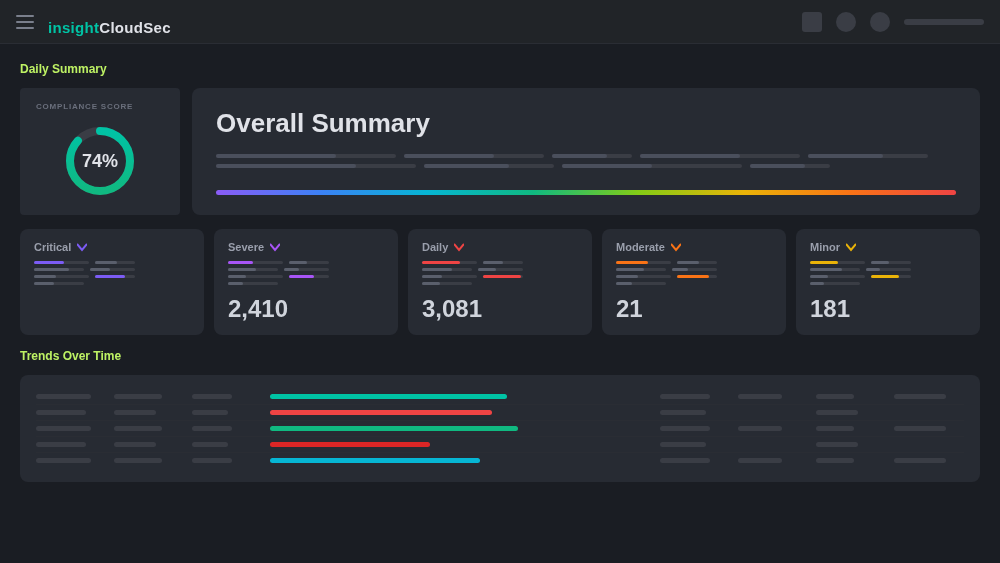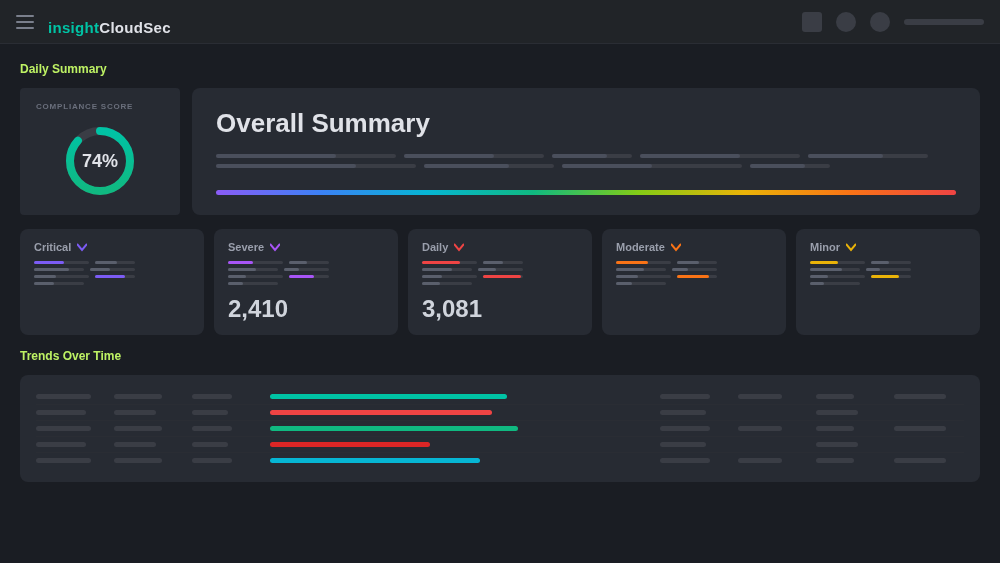--- a/index.html
+++ b/index.html
@@ -438,20 +438,21 @@
             <div class="smb moderate-smb2">
               <div class="smb-fill moderate-smb1f"></div>
             </div>
           </div>
         <div class="smb-row">
             <div class="smb moderate-smb3">
               <div class="smb-fill moderate-smb4f"></div>
             </div>
           </div>
       </div>
+      <div class="severity-value">21</div>
     </div>
 
     <div class="severity-card">
       <div class="severity-header">
         <span class="severity-name">Minor</span>
         <span class="severity-arrow">
           <svg viewBox="0 0 10 10">
               <polyline points="0,2 5,8 10,2" fill="none" stroke="#eab308" stroke-width="2"></polyline>
             </svg>
         </span>
@@ -480,20 +481,21 @@
             <div class="smb minor-smb2">
               <div class="smb-fill minor-smb1f"></div>
             </div>
           </div>
         <div class="smb-row">
             <div class="smb minor-smb3">
               <div class="smb-fill minor-smb4f"></div>
             </div>
           </div>
       </div>
+      <div class="severity-value">181</div>
     </div>
   </div>
 
   <div class="section-label">Trends Over Time</div>
   <div class="trends-card">
     <div style="display:flex; flex-direction:column; gap:0;">
 
       <div class="trends-table-row">
         <div class="tt-cell">
             <div class="tt-stub" style="width:55px;"></div>

